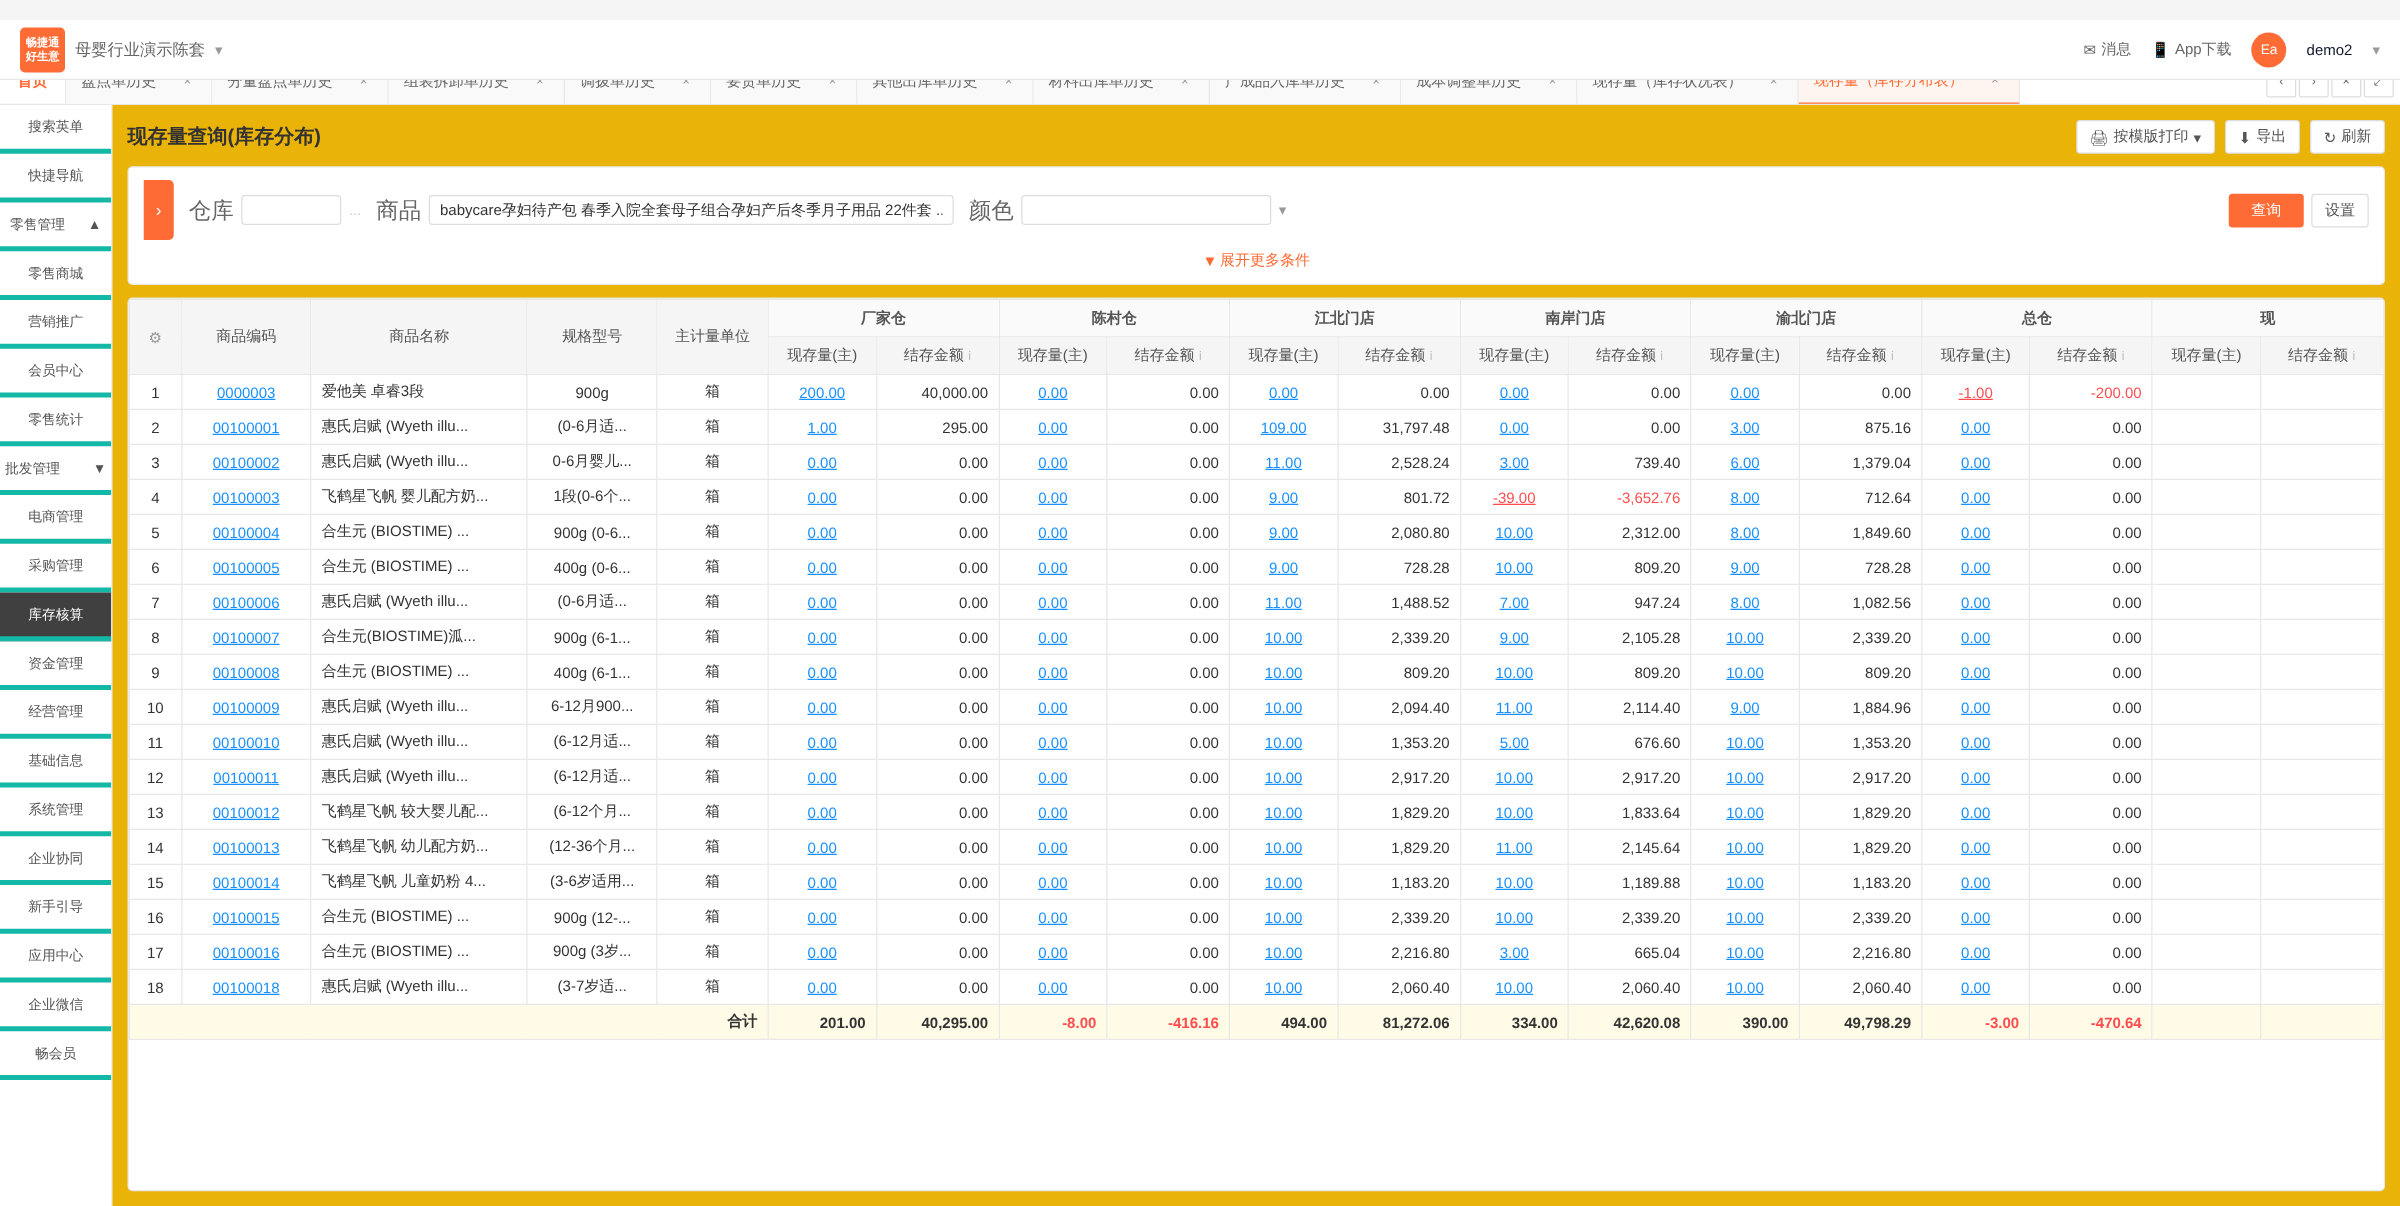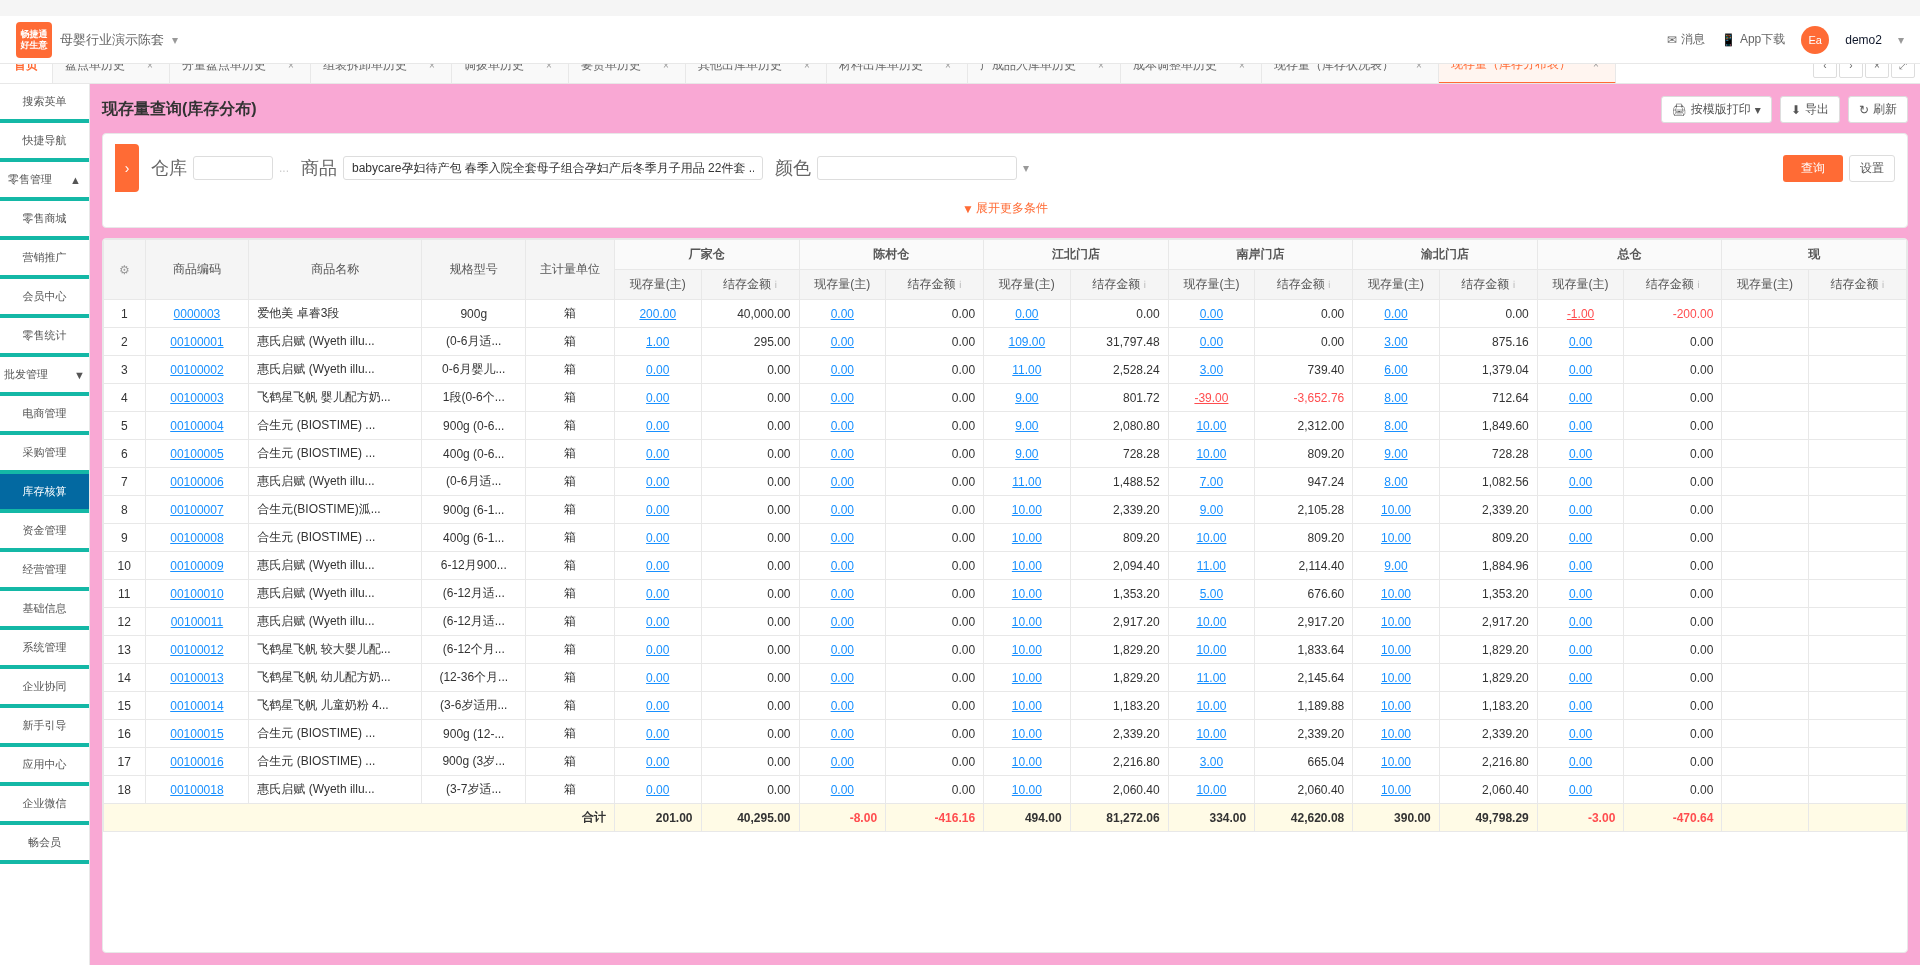--- a/index.html
+++ b/index.html
@@ -120,29 +120,29 @@
       flex-shrink: 0;
     }
     .sidebar-item {
       padding: 10px 4px;
       text-align: center;
       cursor: pointer;
       color: #555;
       font-size: 11px;
       border-bottom: 4px solid #14b8a6;
     }
-    .sidebar-item.active { background: #0369a1; color: #fff; }
+    .sidebar-item.active { background: #404040; color: #fff; }
 
     
     .content-area {
       flex: 1;
       overflow: hidden;
       display: flex;
       flex-direction: column;
-      background: #f9a8d4;
+      background: #eab308;
       justify-content: flex-end;
     }
 
     
     .page-content {
       padding: 12px;
       flex: 1;
       overflow: hidden;
       display: flex;
       flex-direction: column;

